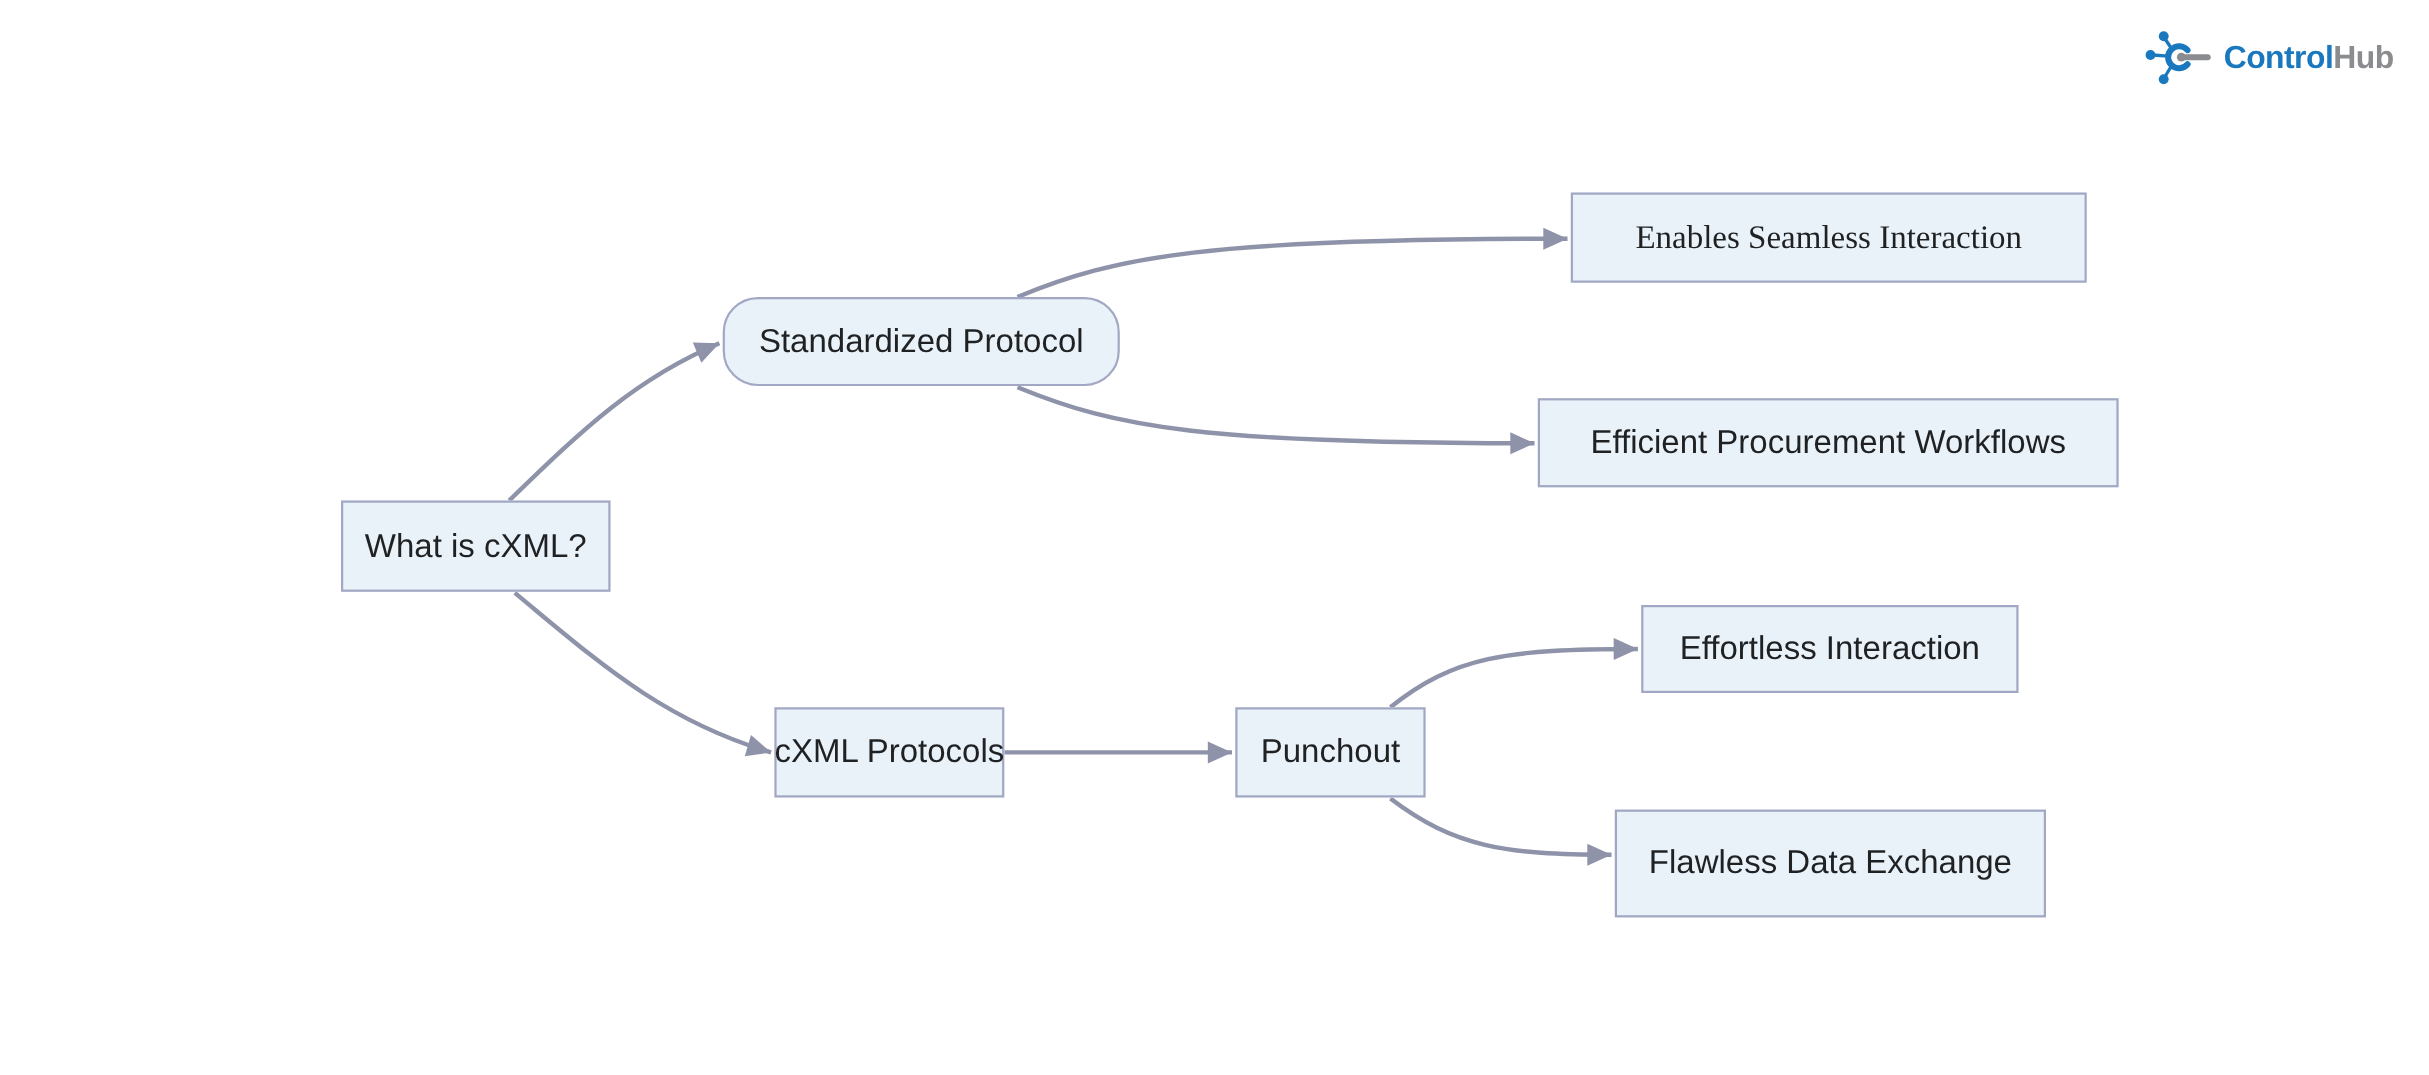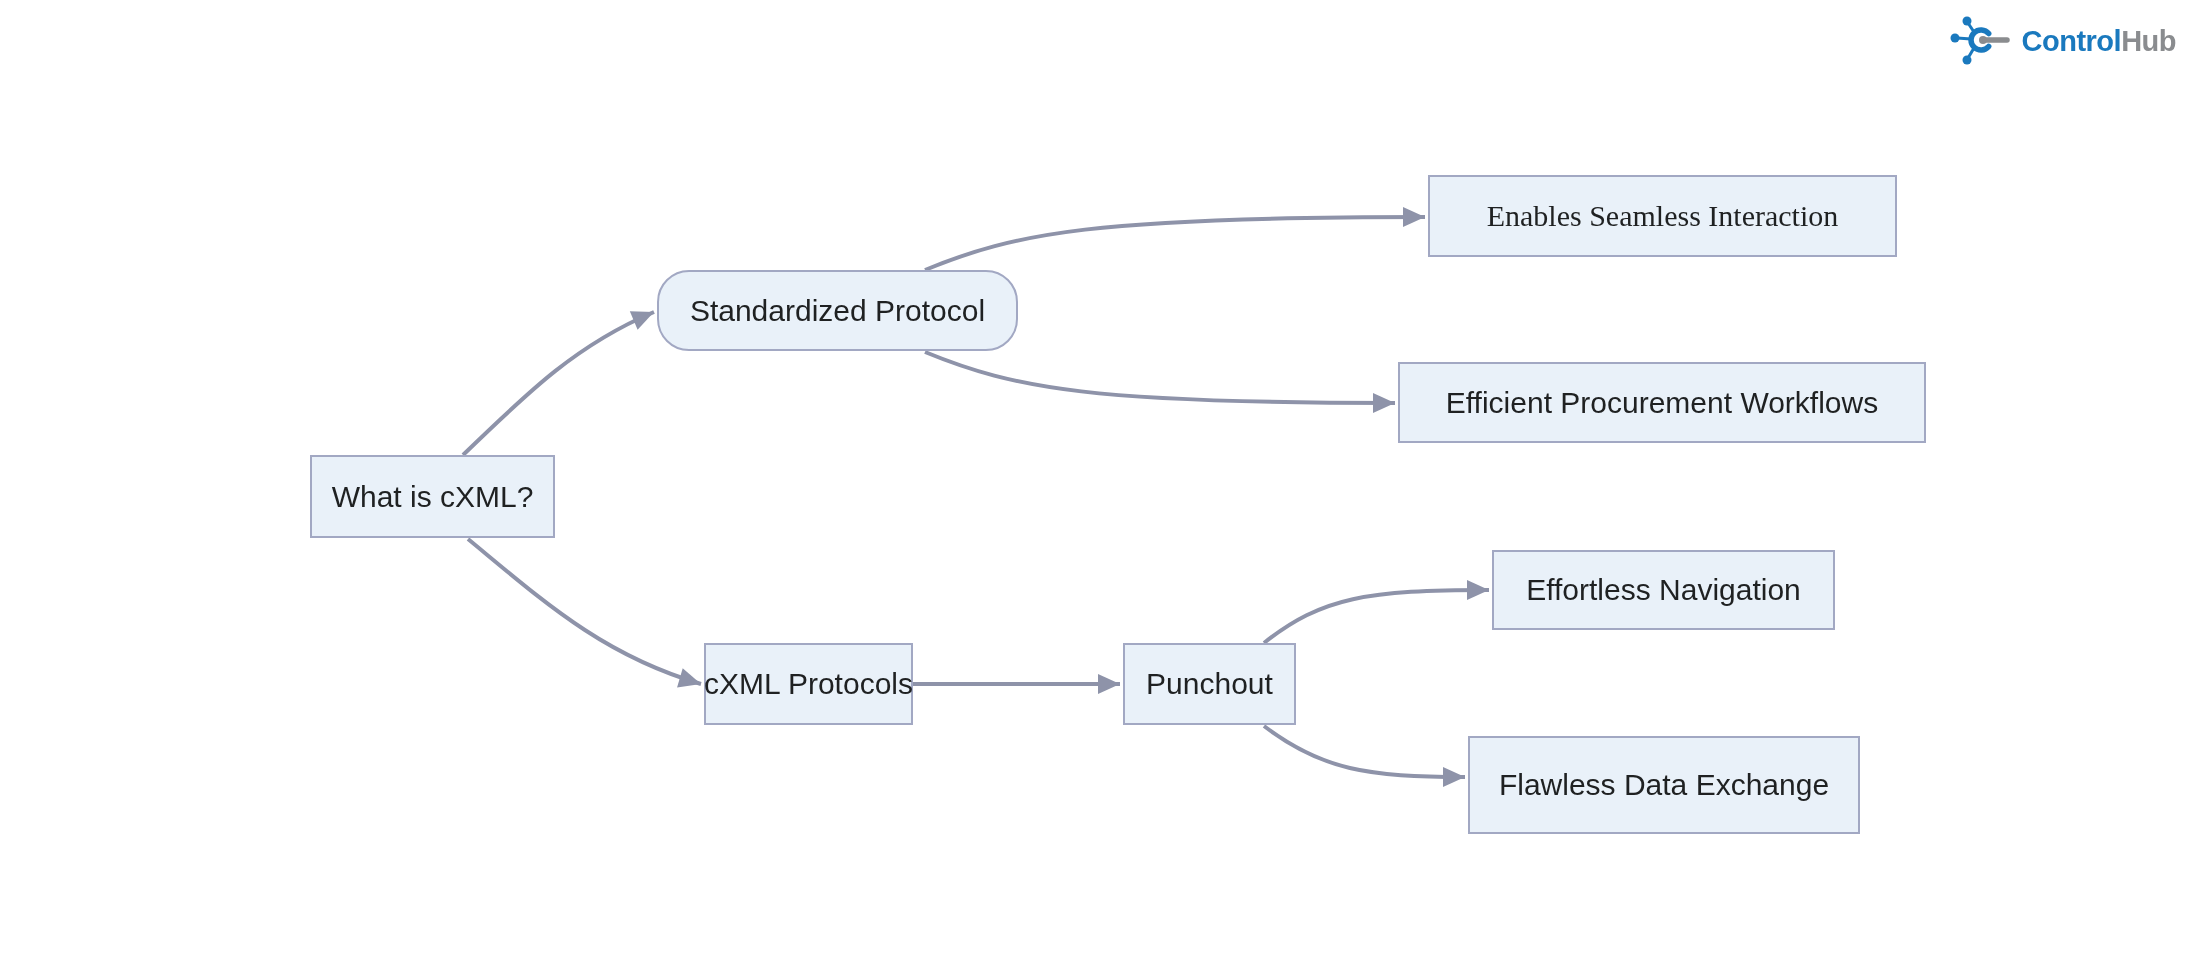--- a/index.html
+++ b/index.html
@@ -42,21 +42,21 @@
     background: var(--node-fill);
     border: 2px solid var(--node-border);
     color: var(--text);
     font-size: 30px;
     line-height: 1;
     white-space: nowrap;
     text-align: center;
   }
   .logo {
     position: absolute;
-    top: 16px;
+    top: 28px;
     right: 32px;
     display: flex;
     align-items: center;
     gap: 10px;
   }
   .logo .wordmark {
     font-size: 29px;
     font-weight: bold;
     letter-spacing: -0.5px;
     line-height: 1;
@@ -97,21 +97,21 @@
   <div class="node" style="left: 1398px; top: 362px; width: 528px; height: 81px;">
     <span>Efficient Procurement Workflows</span>
   </div>
   <div class="node" style="left: 704px; top: 643px; width: 209px; height: 82px;">
     <span>cXML Protocols</span>
   </div>
   <div class="node" style="left: 1123px; top: 643px; width: 173px; height: 82px;">
     <span>Punchout</span>
   </div>
   <div class="node" style="left: 1492px; top: 550px; width: 343px; height: 80px;">
-    <span>Effortless Navigation</span>
+    <span>Effortless Interaction</span>
   </div>
   <div class="node" style="left: 1468px; top: 736px; width: 392px; height: 98px;">
     <span>Flawless Data Exchange</span>
   </div>
 
   <div class="logo">
     <svg width="62" height="50" viewBox="0 0 62 50">
 
       <line x1="24" y1="16" x2="18" y2="7" style="stroke: var(--logo-blue);" stroke-width="3"></line>
       <line x1="21" y1="23" x2="7" y2="22" style="stroke: var(--logo-blue);" stroke-width="3"></line>

